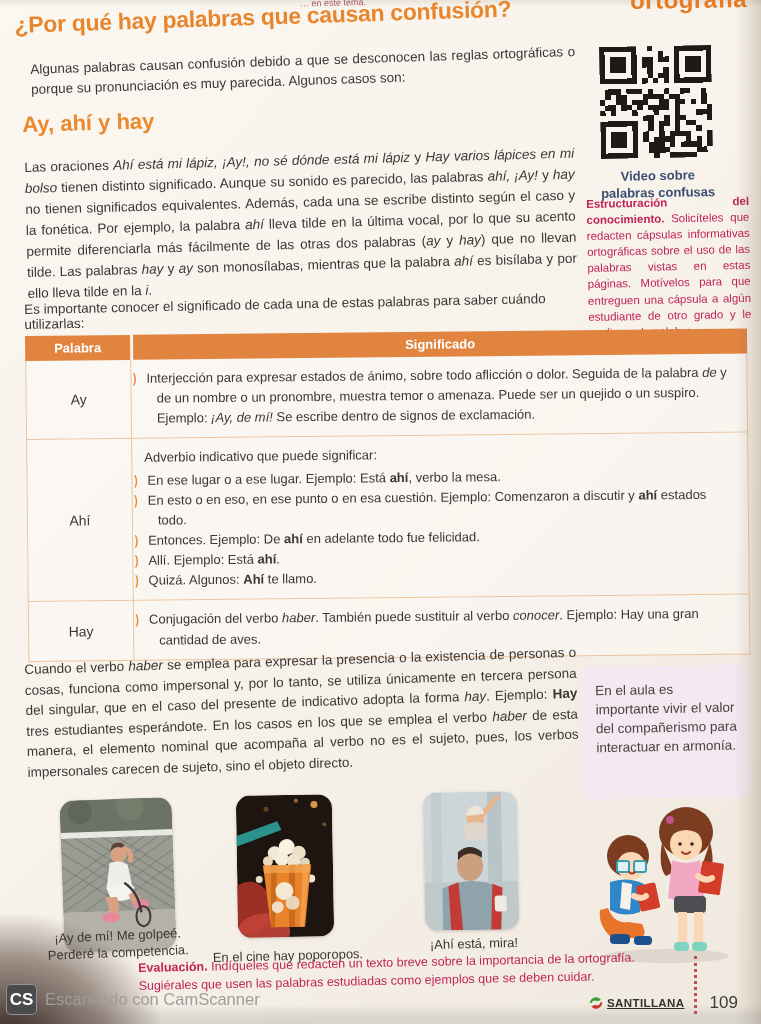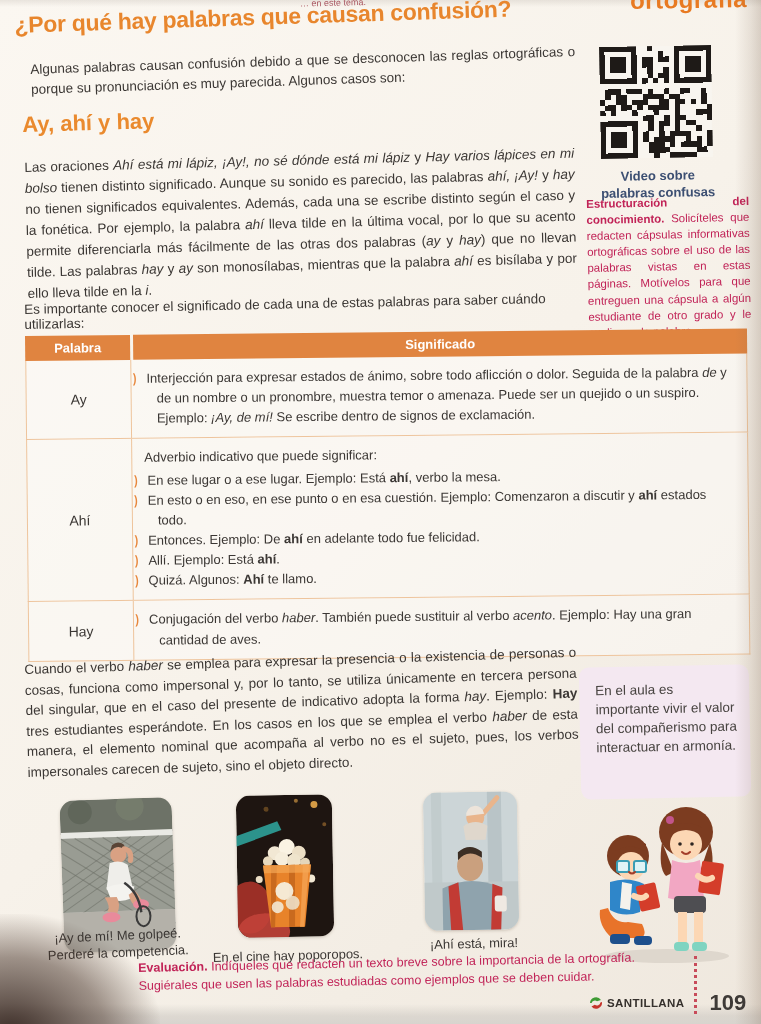--- a/index.html
+++ b/index.html
@@ -72,23 +72,23 @@
   #cap2{left:202px;top:948px;width:172px;transform:rotate(-1.5deg);}
   #cap3{left:416px;top:936px;width:116px;transform:rotate(-1.5deg);}
 
   .kids{position:absolute;left:582px;top:798px;width:165px;height:168px;}
 
   .evaluation{position:absolute;left:138px;top:960px;width:528px;margin:0;font-size:12.5px;line-height:1.4;
         color:#c12357;transform:rotate(-1.2deg);transform-origin:left top;z-index:7;}
 
   .footer{position:absolute;left:588px;top:974px;display:flex;align-items:center;z-index:7;}
   .brand{display:flex;align-items:center;gap:3px;}
-  .brand-text{font-size:11.5px;font-weight:800;color:#35302c;letter-spacing:.4px;}
+  .brand-text{font-size:11.5px;font-weight:800;color:#35302c;letter-spacing:.4px;text-decoration:underline;}
   .dots{height:58px;border-left:3px dotted #c84b5a;margin:0 12px 0 10px;transform:translateY(-18px);}
-  .pagenum{font-size:22px;color:#3e3a37;font-weight:bold;}
+  .pagenum{font-size:17px;color:#3e3a37;}
 
   .watermark{position:absolute;left:6px;top:984px;display:flex;align-items:center;z-index:8;}
   .cs-box{width:31px;height:31px;background:#4a4a4a;border-radius:5px;color:#fff;font-weight:800;
         font-size:17px;display:flex;align-items:center;justify-content:center;box-shadow:0 0 0 1px rgba(255,255,255,.4) inset;}
   .cs-text{margin-left:8px;font-size:16.5px;color:#9d9d9d;}
 </style>
 </head>
 <body>
 
 <div class="page">
@@ -264,21 +264,21 @@
         <div class="bullet-line"><span class="bm">)</span><span><span>En ese lugar o a ese lugar. Ejemplo: Está </span><span style="font-weight: bold;">ahí</span><span>, verbo la mesa.</span></span></div>
         <div class="bullet-line"><span class="bm">)</span><span><span>En esto o en eso, en ese punto o en esa cuestión. Ejemplo: Comenzaron a discutir y </span><span style="font-weight: bold;">ahí</span><span> estados todo.</span></span></div>
         <div class="bullet-line"><span class="bm">)</span><span><span>Entonces. Ejemplo: De </span><span style="font-weight: bold;">ahí</span><span> en adelante todo fue felicidad.</span></span></div>
         <div class="bullet-line"><span class="bm">)</span><span><span>Allí. Ejemplo: Está </span><span style="font-weight: bold;">ahí</span><span>.</span></span></div>
         <div class="bullet-line"><span class="bm">)</span><span><span>Quizá. Algunos: </span><span style="font-weight: bold;">Ahí</span><span> te llamo.</span></span></div>
       </div>
     </div>
     <div class="trow">
       <div class="td word">Hay</div>
       <div class="td cont">
-        <div class="bullet-line"><span class="bm">)</span><span><span>Conjugación del verbo </span><span style="font-style: italic;">haber</span><span>. También puede sustituir al verbo </span><span style="font-style: italic;">acento</span><span>. Ejemplo: Hay una gran cantidad de aves.</span></span></div>
+        <div class="bullet-line"><span class="bm">)</span><span><span>Conjugación del verbo </span><span style="font-style: italic;">haber</span><span>. También puede sustituir al verbo </span><span style="font-style: italic;">conocer</span><span>. Ejemplo: Hay una gran cantidad de aves.</span></span></div>
       </div>
     </div>
   </div>
 
   <p class="haber"><span>Cuando el verbo </span><span style="font-style: italic;">haber</span><span> se emplea para expresar la presencia o la existencia de personas o cosas, funciona como impersonal y, por lo tanto, se utiliza únicamente en tercera persona del singular, que en el caso del presente de indicativo adopta la forma </span><span style="font-style: italic;">hay</span><span>. Ejemplo: </span><span style="font-weight: bold;">Hay</span><span> tres estudiantes esperándote. En los casos en los que se emplea el verbo </span><span style="font-style: italic;">haber</span><span> de esta manera, el elemento nominal que acompaña al verbo no es el sujeto, pues, los verbos impersonales carecen de sujeto, sino el objeto directo.</span></p>
 
   <div class="values-box">
     <p>En el aula es importante vivir el valor del compañerismo para interactuar en armonía.</p>
   </div>
 
@@ -413,17 +413,21 @@
       <svg width="16" height="16" viewBox="0 0 16 16">
         <path d="M2 8 a6 6 0 0 1 11 -3 l-4 1.2 a3.5 3.5 0 0 0 -5.4 1.8 z" fill="#3f9b35"></path>
         <path d="M14 7 a6 6 0 0 1 -10.5 4.6 l3.3 -1.8 a3.5 3.5 0 0 0 5.6 -2.3 z" fill="#c5332b"></path>
       </svg>
       <span class="brand-text">SANTILLANA</span>
     </div>
     <div class="dots"></div>
     <span class="pagenum">109</span>
   </div>
 
+  <div class="watermark">
+    <div class="cs-box">CS</div>
+    <span class="cs-text">Escaneado con CamScanner</span>
+  </div>
 
   <div class="right-shade"></div>
   <div class="bottom-band"></div>
   <div class="corner-shadow"></div>
 </div>
 
 </body></html>

